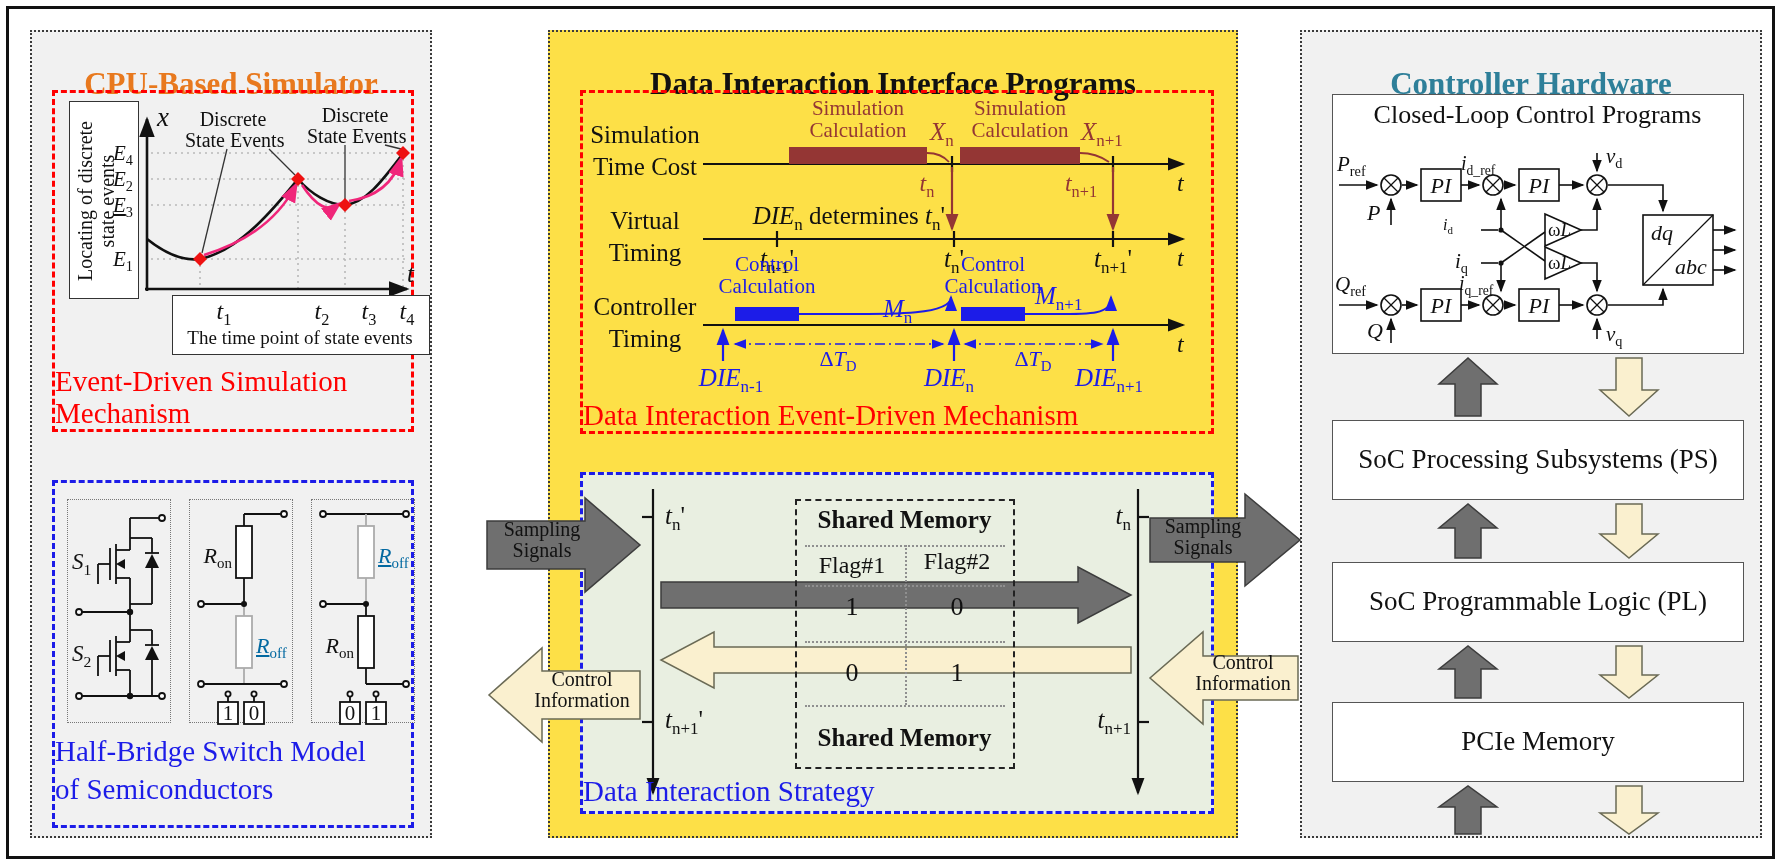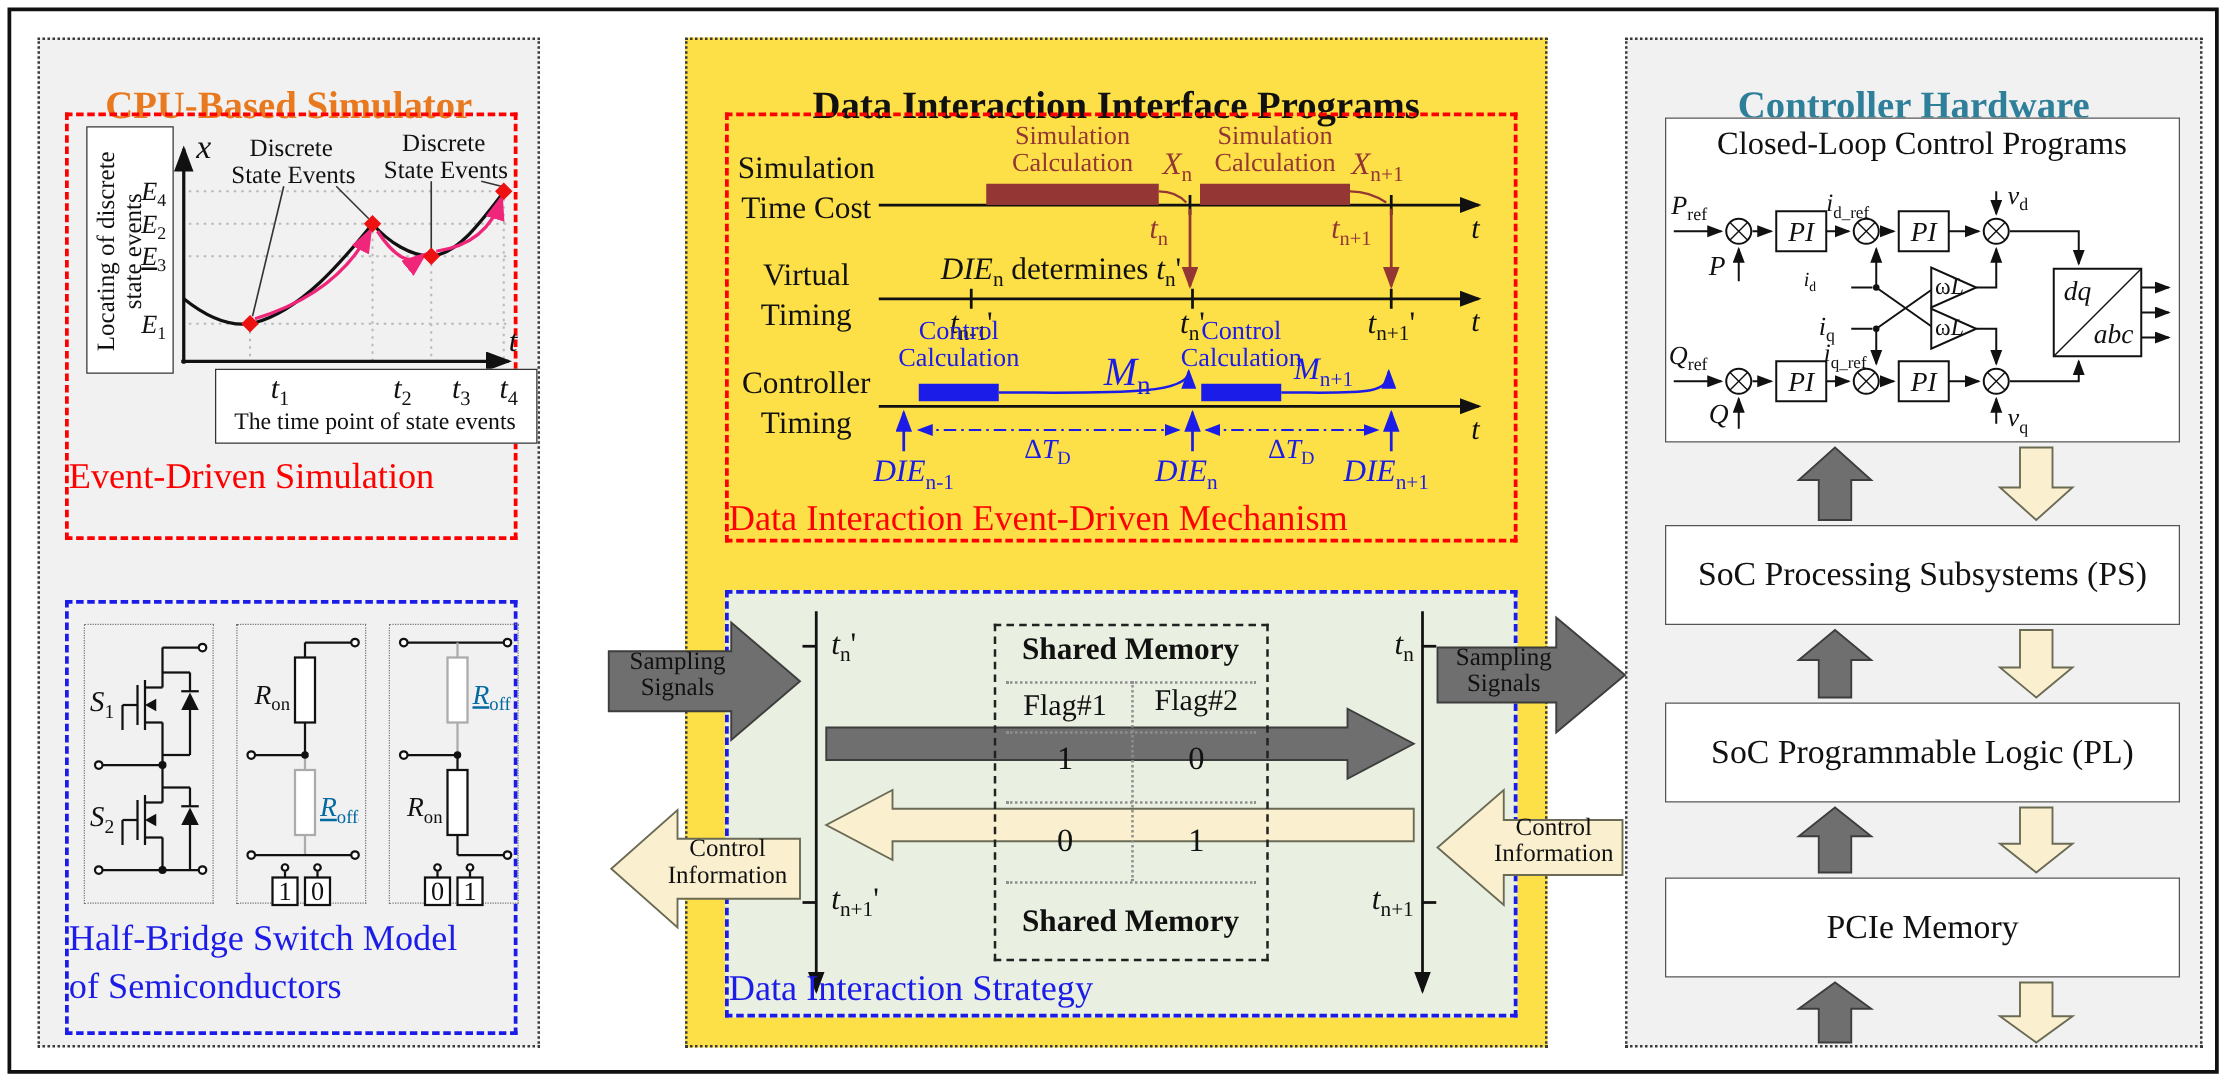--- a/index.html
+++ b/index.html
@@ -98,20 +98,21 @@
       </div>
 
       <div class="abs" style="left:94px;top:202px;width:258px;height:60px;background:#fff;border:1.3px solid #333;margin-left:23px;">
         <span class="lbl ctr" style="left:31px;top:3px;width:40px;font-size:24px;"><i>t</i><sub>1</sub></span>
         <span class="lbl ctr" style="left:129px;top:3px;width:40px;font-size:24px;"><i>t</i><sub>2</sub></span>
         <span class="lbl ctr" style="left:176px;top:3px;width:40px;font-size:24px;"><i>t</i><sub>3</sub></span>
         <span class="lbl ctr" style="left:214px;top:3px;width:40px;font-size:24px;"><i>t</i><sub>4</sub></span>
         <div class="lbl ctr" style="left:0;top:32px;width:254px;font-size:19px;">The time point of state events</div>
       </div>
       <div class="cap rd" style="top:272px;">Event-Driven Simulation</div>
+      <div class="cap rd" style="top:304px;">Mechanism</div>
     </div>
 
     <div class="abs" style="left:20px;top:448px;width:362px;height:348px;border:3px dashed #1C1CE8;">
 
       <div class="abs" style="left:12px;top:16px;width:104px;height:224px;border:1.6px dotted #777;">
         <svg width="104" height="224" viewBox="0 0 104 224">
           <g stroke="#111" stroke-width="1.8" fill="none">
             <line x1="62" y1="18" x2="92" y2="18"></line>
               <circle cx="94" cy="18" r="3" fill="#fff"></circle>
             <line x1="62" y1="18" x2="62" y2="50"></line>
@@ -320,21 +321,21 @@
       <span class="lbl ctr" style="left:341px;top:153px;width:60px;font-size:25px;"><i>t</i><sub>n</sub>'</span>
       <span class="lbl ctr" style="left:498px;top:153px;width:64px;font-size:25px;"><i>t</i><sub>n+1</sub>'</span>
       <div class="lbl ctr bl" style="left:134px;top:160px;width:100px;font-size:21px;">
         <div>Control</div>
         <div>Calculation</div>
       </div>
       <div class="lbl ctr bl" style="left:360px;top:160px;width:100px;font-size:21px;">
         <div>Control</div>
         <div>Calculation</div>
       </div>
-      <span class="lbl bl" style="left:300px;top:188px;font-size:32px;text-align:center;"><i>M</i><sub>n</sub></span>
+      <span class="lbl bl" style="left:300px;top:203px;font-size:25px;text-align:center;"><i>M</i><sub>n</sub></span>
       <span class="lbl bl" style="left:452px;top:190px;font-size:25px;"><i>M</i><sub>n+1</sub></span>
       <span class="lbl ctr bl" style="left:225px;top:254px;width:60px;font-size:22px;">Δ<i>T</i><sub>D</sub></span>
       <span class="lbl ctr bl" style="left:420px;top:254px;width:60px;font-size:22px;">Δ<i>T</i><sub>D</sub></span>
       <span class="lbl ctr bl" style="left:100px;top:272px;width:96px;font-size:25px;"><i>DIE</i><sub>n-1</sub></span>
       <span class="lbl ctr bl" style="left:318px;top:272px;width:96px;font-size:25px;"><i>DIE</i><sub>n</sub></span>
       <span class="lbl ctr bl" style="left:476px;top:272px;width:100px;font-size:25px;"><i>DIE</i><sub>n+1</sub></span>
       <div class="cap rd" style="top:306px;">Data Interaction Event-Driven Mechanism</div>
     </div>
 
     <div class="abs" style="left:30px;top:440px;width:634px;height:342px;border:3px dashed #1C1CE8;background:#E9EFE1;">

